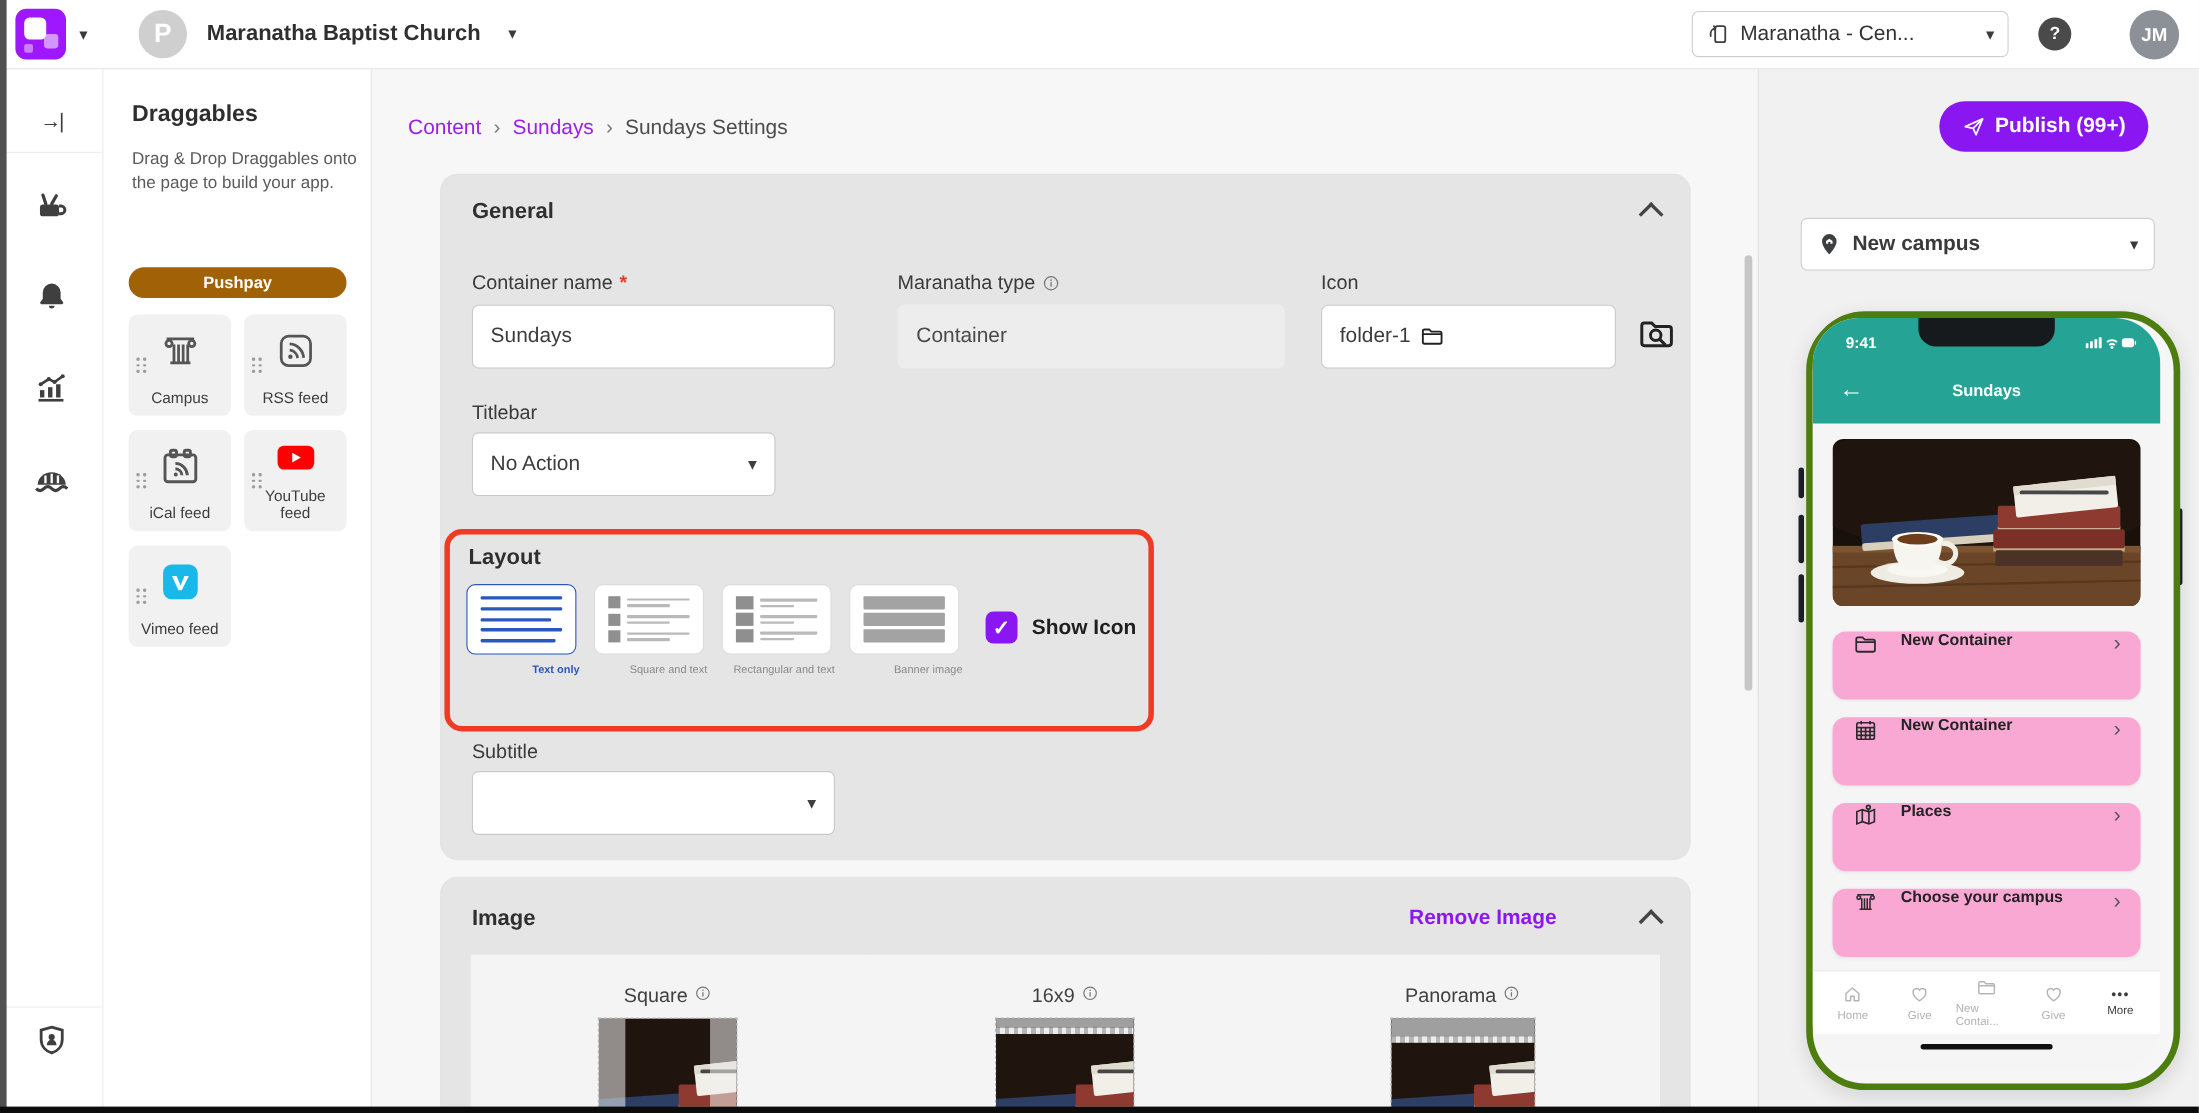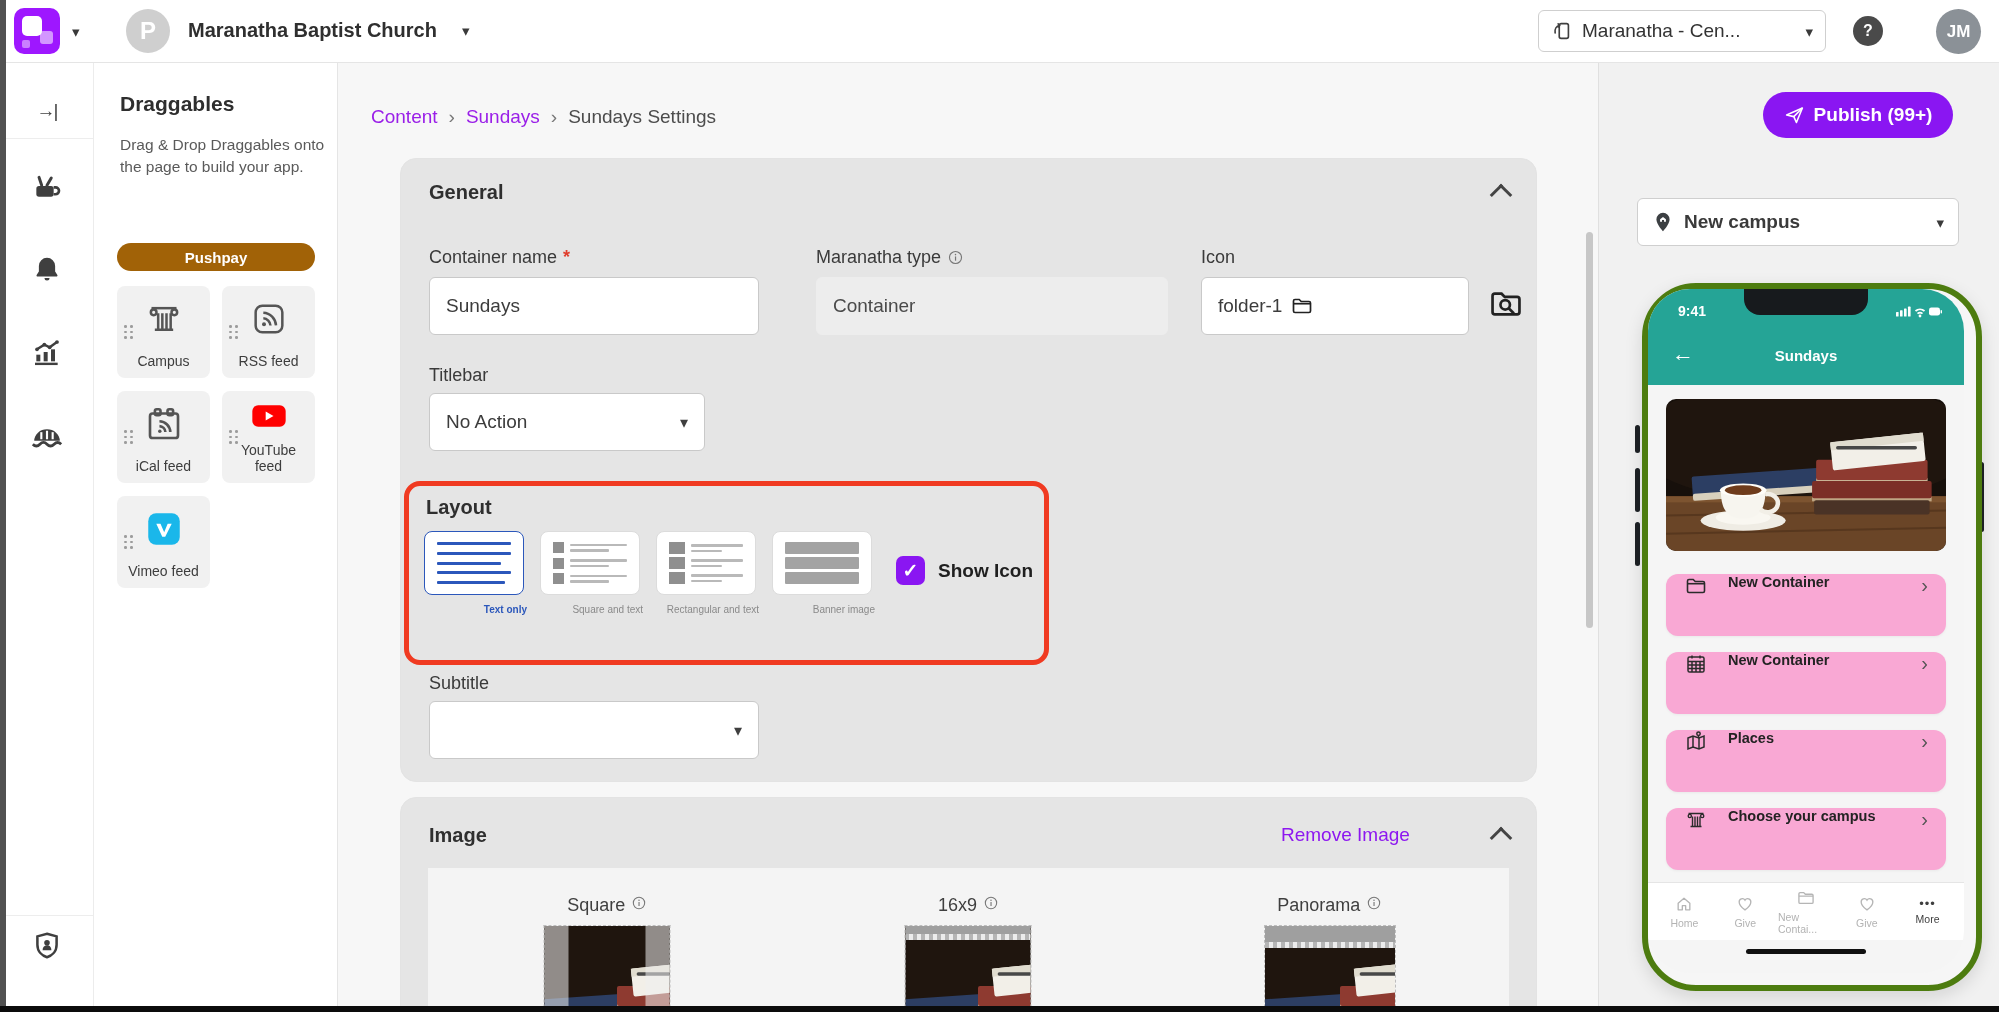--- a/index.html
+++ b/index.html
@@ -491,21 +491,21 @@
 <div class="opt-label" style="left:653px">Rectangular and text</div>
 <div class="opt-label" style="left:769px">Banner image</div>
 
 <div class="checkbox">
   <span>✓</span>
 </div>
 <div class="cb-label">Show Icon</div>
 
 <div class="card" style="left:400px;top:797px;width:1137px;height:420px">
   <div class="abs sec-title" style="left:28px;top:26px">Image</div>
-  <div class="abs" style="left:880px;top:26px;font-size:19px;font-weight:normal;color:#8d17f0;cursor:pointer">Remove Image</div>
+  <div class="abs" style="left:880px;top:26px;font-size:19px;font-weight:bold;color:#8d17f0;cursor:pointer">Remove Image</div>
   <div class="abs chevup" style="left:1092px;top:32px"></div>
 </div>
 <div class="gray-area">
   <div class="img-col">
     <div class="col-head">
         <span>Square</span>
       <span>
           <svg width="16" height="16" viewBox="0 0 24 24">
             <circle cx="12" cy="12" r="8.5" fill="none" stroke="#777" stroke-width="1.6"></circle>
             <rect x="11.2" y="10.5" width="1.7" height="6" fill="#777"></rect>

